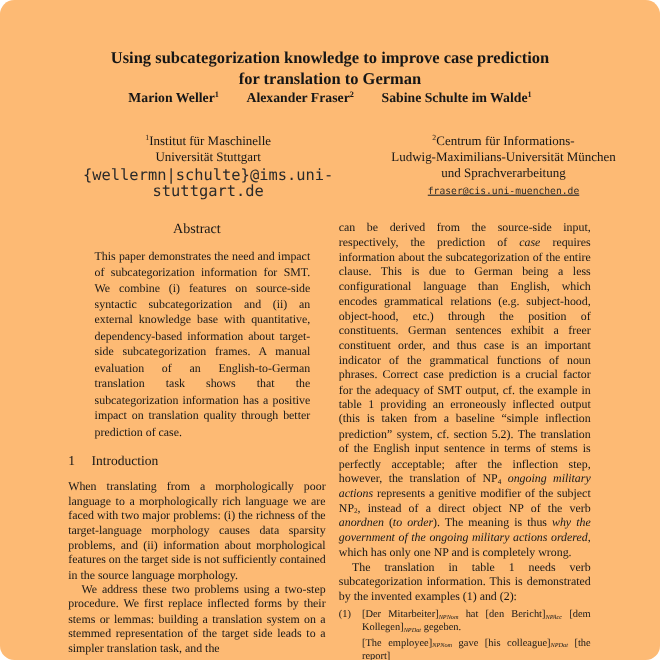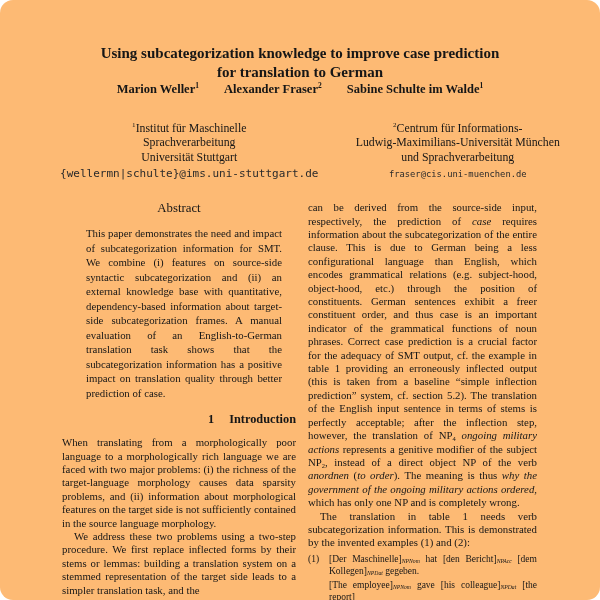--- a/index.html
+++ b/index.html
@@ -52,22 +52,22 @@
     flex: 1;
     text-align: center;
     font-size: 11.8px;
     line-height: 14.3px;
   }
   .email {
     font-family: "DejaVu Sans Mono", "Liberation Mono", monospace;
     margin-top: 3px;
     color: #2a2a2a;
   }
-  .email-left  { font-size: 11px; }
-  .email-right { font-size: 8.8px; }
+  .email-left  { font-size: 14px; }
+  .email-right { font-size: 8.8px; text-decoration: underline; }
   .columns {
     display: flex;
     margin: 20px 63px 0 62px;
     gap: 12px;
   }
   .col { text-align: justify; }
   .col-left  { width: 234px; }
   .col-right { width: 229px; }
   .abs-heading {
     text-align: center;
@@ -80,24 +80,24 @@
     font-size: 10.8px;
     line-height: 14.5px;
   }
   p { margin: 0; }
   .body-text {
     font-size: 10.8px;
     line-height: 13.4px;
   }
   .indent { text-indent: 12px; }
   .sec-heading {
-    font-weight: bold;
+    font-weight: normal;
     font-size: 12.3px;
     margin: 12px 0 9px 0;
-    text-align: right;
+    text-align: left;
   }
   .sec-num { margin-right: 15px; }
   .example {
     display: flex;
     margin-top: 4px;
     font-size: 9.5px;
     line-height: 11.8px;
   }
   .ex-label {
     flex: none;
@@ -119,21 +119,20 @@
 
     <div class="authors">
       <span class="author"><span>Marion Weller</span><sup>1</sup></span>
       <span class="author"><span>Alexander Fraser</span><sup>2</sup></span>
       <span class="author"><span>Sabine Schulte im Walde</span><sup>1</sup></span>
     </div>
 
     <div class="affils">
       <div class="affil">
         <div><sup>1</sup><span>Institut für Maschinelle</span></div>
-        <div>Sprachverarbeitung</div>
         <div>Universität Stuttgart</div>
         <div class="email email-left">{wellermn|schulte}@ims.uni-stuttgart.de</div>
       </div>
       <div class="affil">
         <div><sup>2</sup><span>Centrum für Informations-</span></div>
         <div>Ludwig-Maximilians-Universität München</div>
         <div>und Sprachverarbeitung</div>
         <div class="email email-right">fraser@cis.uni-muenchen.de</div>
       </div>
     </div>
@@ -152,20 +151,20 @@
       <p class="body-text indent">We address these two problems using a two-step procedure. We first replace inflected forms by their stems or lemmas: building a translation system on a stemmed representation of the target side leads to a simpler translation task, and the</p>
     </div>
 
     <div class="col col-right">
       <p class="body-text"><span>can be derived from the source-side input, respectively, the prediction of </span><span class="it">case</span><span> requires information about the subcategorization of the entire clause. This is due to German being a less configurational language than English, which encodes grammatical relations (e.g. subject-hood, object-hood, etc.) through the position of constituents. German sentences exhibit a freer constituent order, and thus case is an important indicator of the grammatical functions of noun phrases. Correct case prediction is a crucial factor for the adequacy of SMT output, cf. the example in table 1 providing an erroneously inflected output (this is taken from a baseline “simple inflection prediction” system, cf. section 5.2). The translation of the English input sentence in terms of stems is perfectly acceptable; after the inflection step, however, the translation of NP</span><sub>4</sub><span> </span><span class="it">ongoing military actions</span><span> represents a genitive modifier of the subject NP</span><sub>2</sub><span>, instead of a direct object NP of the verb </span><span class="it">anordnen</span><span> (</span><span class="it">to order</span><span>). The meaning is thus </span><span class="it">why the government of the ongoing military actions ordered</span><span>, which has only one NP and is completely wrong.</span></p>
       <p class="body-text indent">The translation in table 1 needs verb subcategorization information. This is demonstrated by the invented examples (1) and (2):</p>
 
       <div class="example">
         <div class="ex-label">(1)</div>
         <div class="ex-body">
-          <p class="ex-de"><span>[Der Maschinelle]</span><sub class="it">NPNom</sub><span> hat [den Bericht]</span><sub class="it">NPAcc</sub><span> [dem Kollegen]</span><sub class="it">NPDat</sub><span> gegeben.</span></p>
+          <p class="ex-de"><span>[Der Mitarbeiter]</span><sub class="it">NPNom</sub><span> hat [den Bericht]</span><sub class="it">NPAcc</sub><span> [dem Kollegen]</span><sub class="it">NPDat</sub><span> gegeben.</span></p>
           <p class="ex-en"><span>[The employee]</span><sub class="it">NPNom</sub><span> gave [his colleague]</span><sub class="it">NPDat</sub><span> [the report]</span></p>
         </div>
       </div>
     </div>
 
   </div>
 </div>
 
 </body></html>

